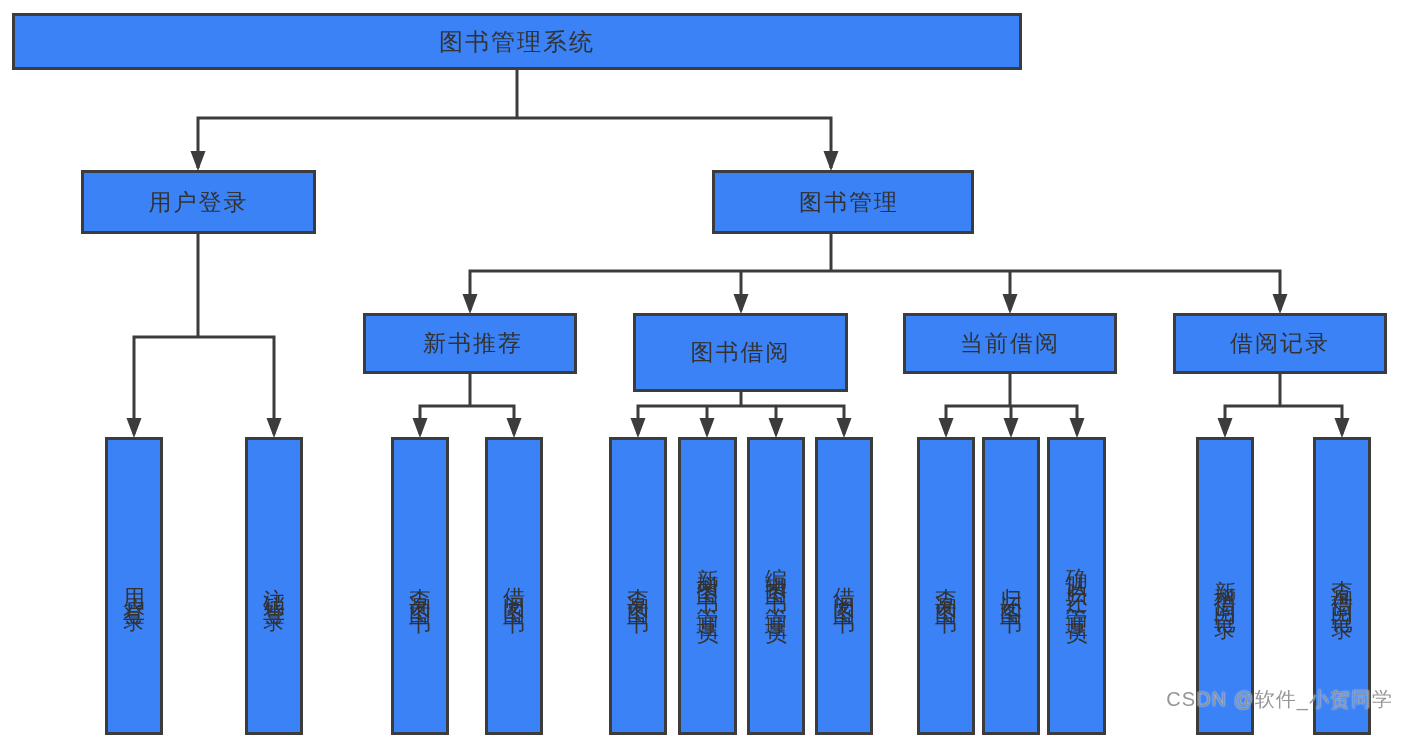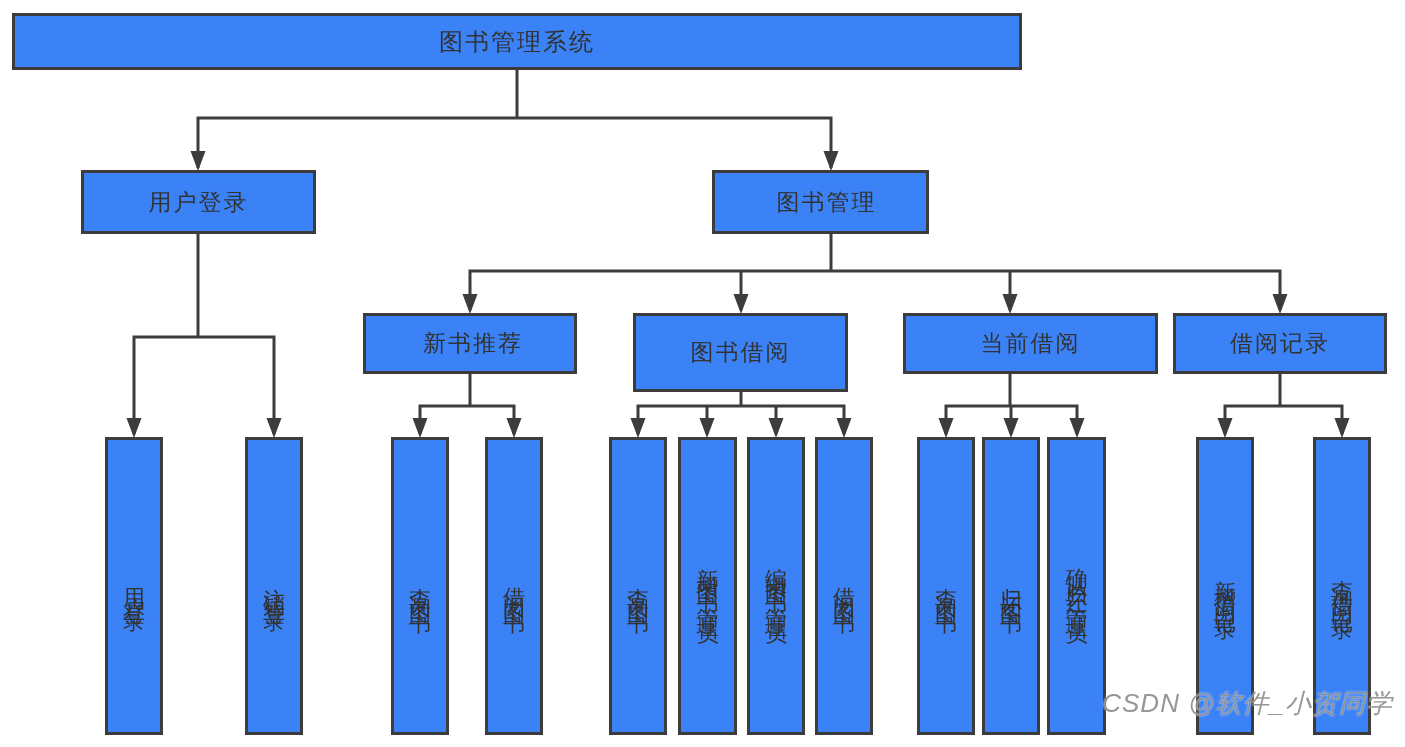--- a/index.html
+++ b/index.html
@@ -50,27 +50,26 @@
     writing-mode: vertical-lr;
     text-orientation: mixed;
     letter-spacing: 8px;
     line-height: 1;
     white-space: nowrap;
   }
   .watermark {
     position: absolute;
     right: 12px;
     top: 686px;
-    font-size: 26px;
+    font-size: 20px;
     letter-spacing: 1px;
     color: rgba(135, 135, 135, 0.88);
     text-shadow: 0 0 2px rgba(255,255,255,0.9);
     z-index: 3;
     pointer-events: none;
-    font-style: italic;
   }
 </style>
 </head>
 <body>
 
 <div class="stage">
 
   <svg class="connectors" viewBox="0 0 1405 747" xmlns="http://www.w3.org/2000/svg">
     <defs>
       <polygon id="ah" points="0,0 -7.5,-20 7.5,-20"></polygon>
@@ -122,31 +121,31 @@
     <use href="#ah" class="ah" x="1342" y="438"></use>
   </svg>
 
   <div class="node root" style="left:12px; top:13px; width:1010px; height:57px;">
     <span>图书管理系统</span>
   </div>
 
   <div class="node hbox" style="left:81px; top:170px; width:235px; height:64px;">
     <span>用户登录</span>
   </div>
-  <div class="node hbox" style="left:712px; top:170px; width:217px; height:64px;padding-left:12px;">
+  <div class="node hbox" style="left:712px; top:170px; width:262px; height:64px;padding-left:12px;">
     <span>图书管理</span>
   </div>
 
   <div class="node hbox" style="left:363px; top:313px; width:214px; height:61px;padding-left:6px;">
     <span>新书推荐</span>
   </div>
   <div class="node hbox" style="left:633px; top:313px; width:215px; height:79px;">
     <span>图书借阅</span>
   </div>
-  <div class="node hbox" style="left:903px; top:313px; width:255px; height:61px;">
+  <div class="node hbox" style="left:903px; top:313px; width:214px; height:61px;">
     <span>当前借阅</span>
   </div>
   <div class="node hbox" style="left:1173px; top:313px; width:214px; height:61px;">
     <span>借阅记录</span>
   </div>
 
   <div class="node vbox" style="left:105px; top:437px; width:58px; height:298px;">
     <span class="vtext">用户登录</span>
   </div>
   <div class="node vbox" style="left:245px; top:437px; width:58px; height:298px;">

